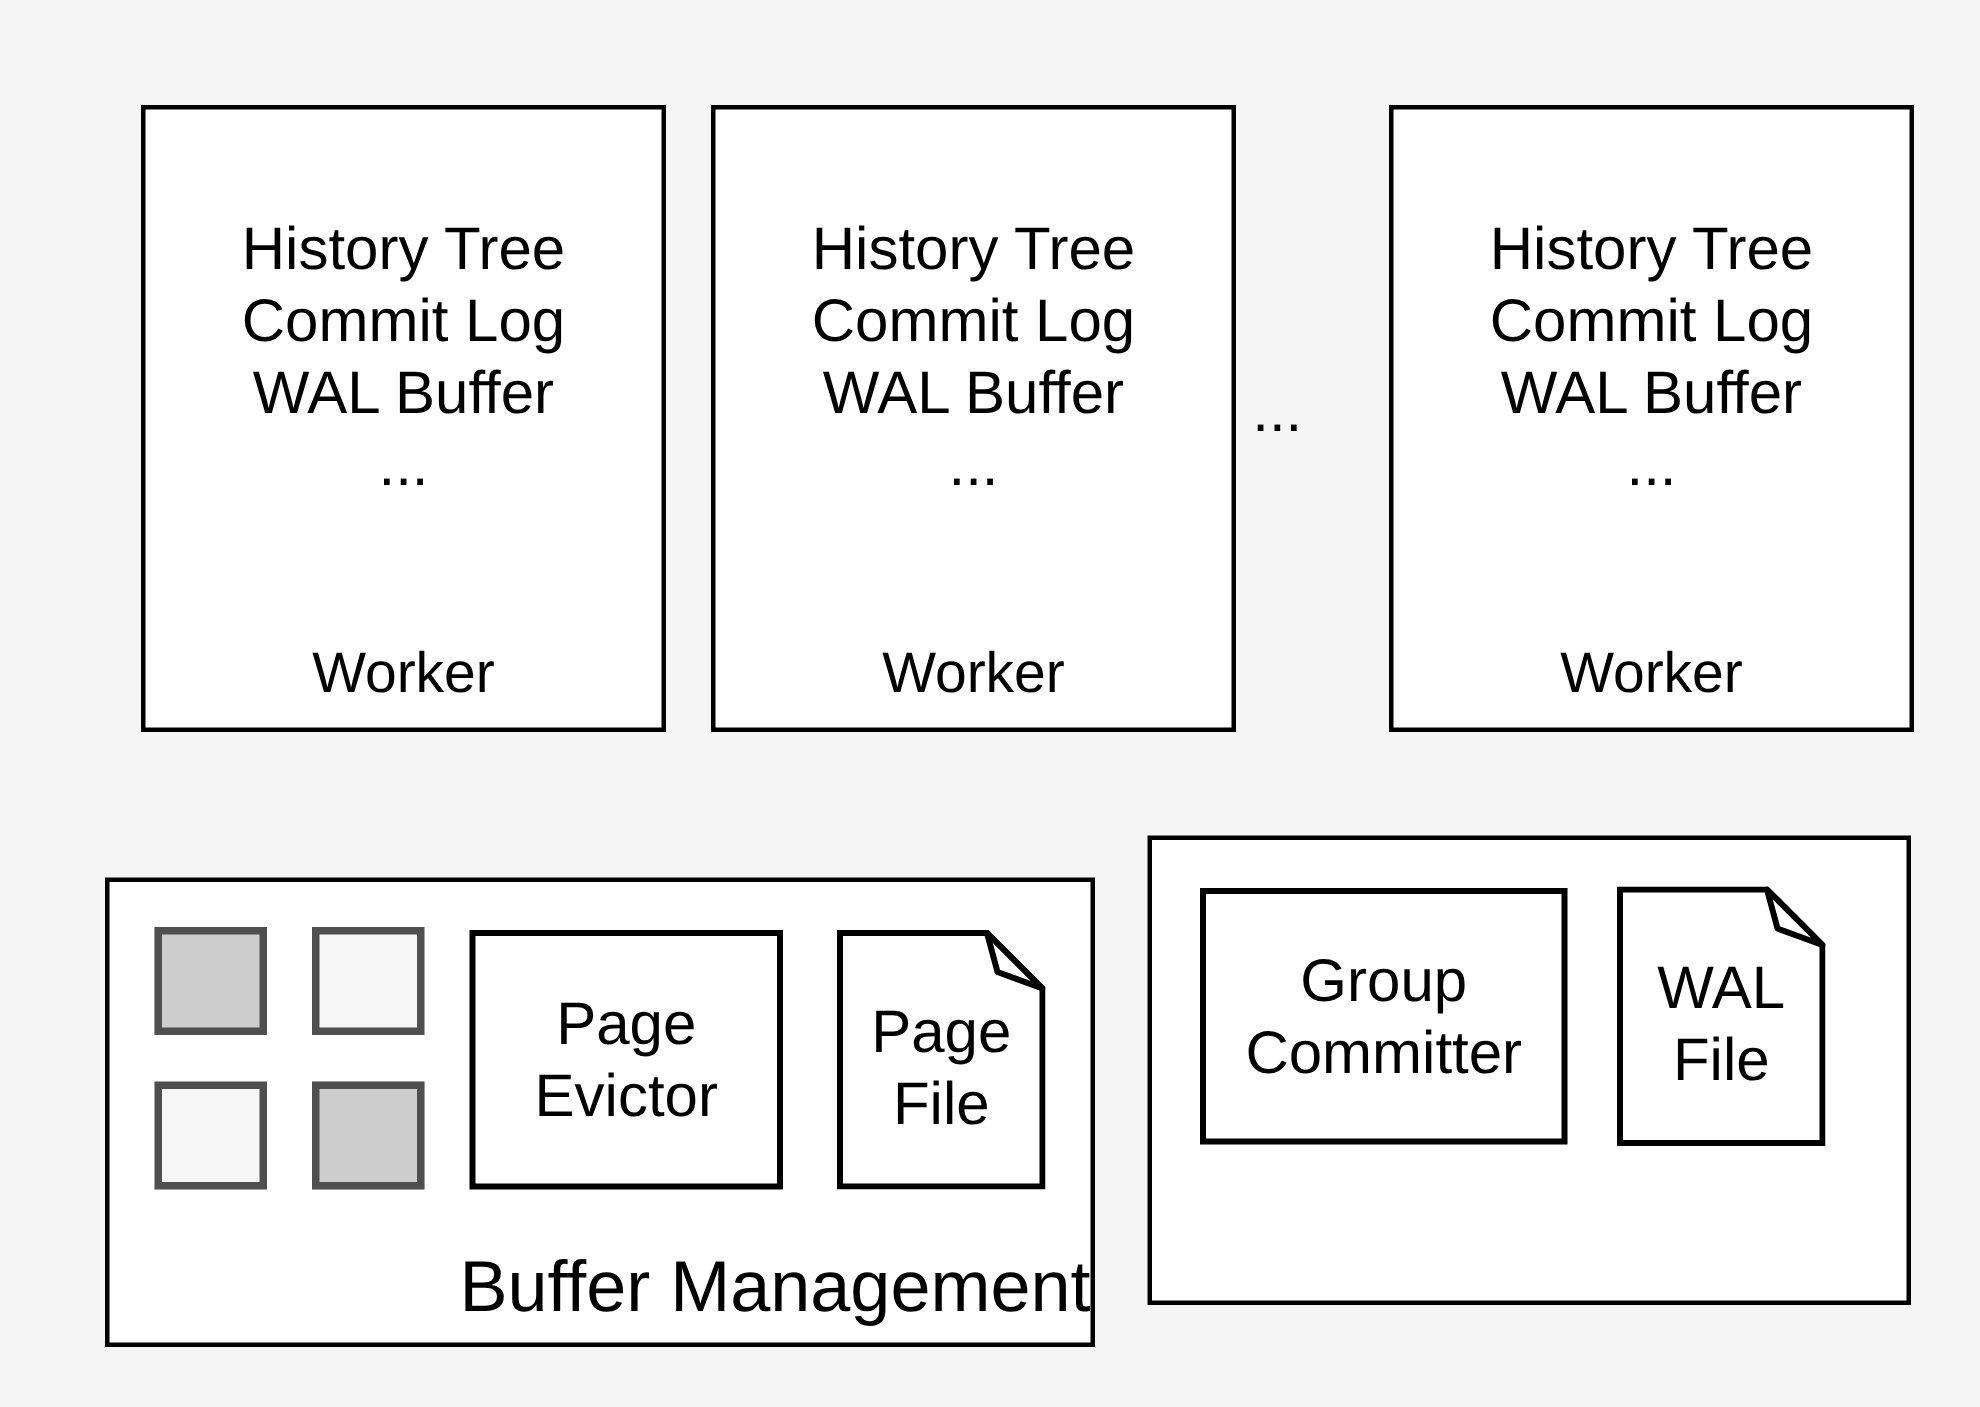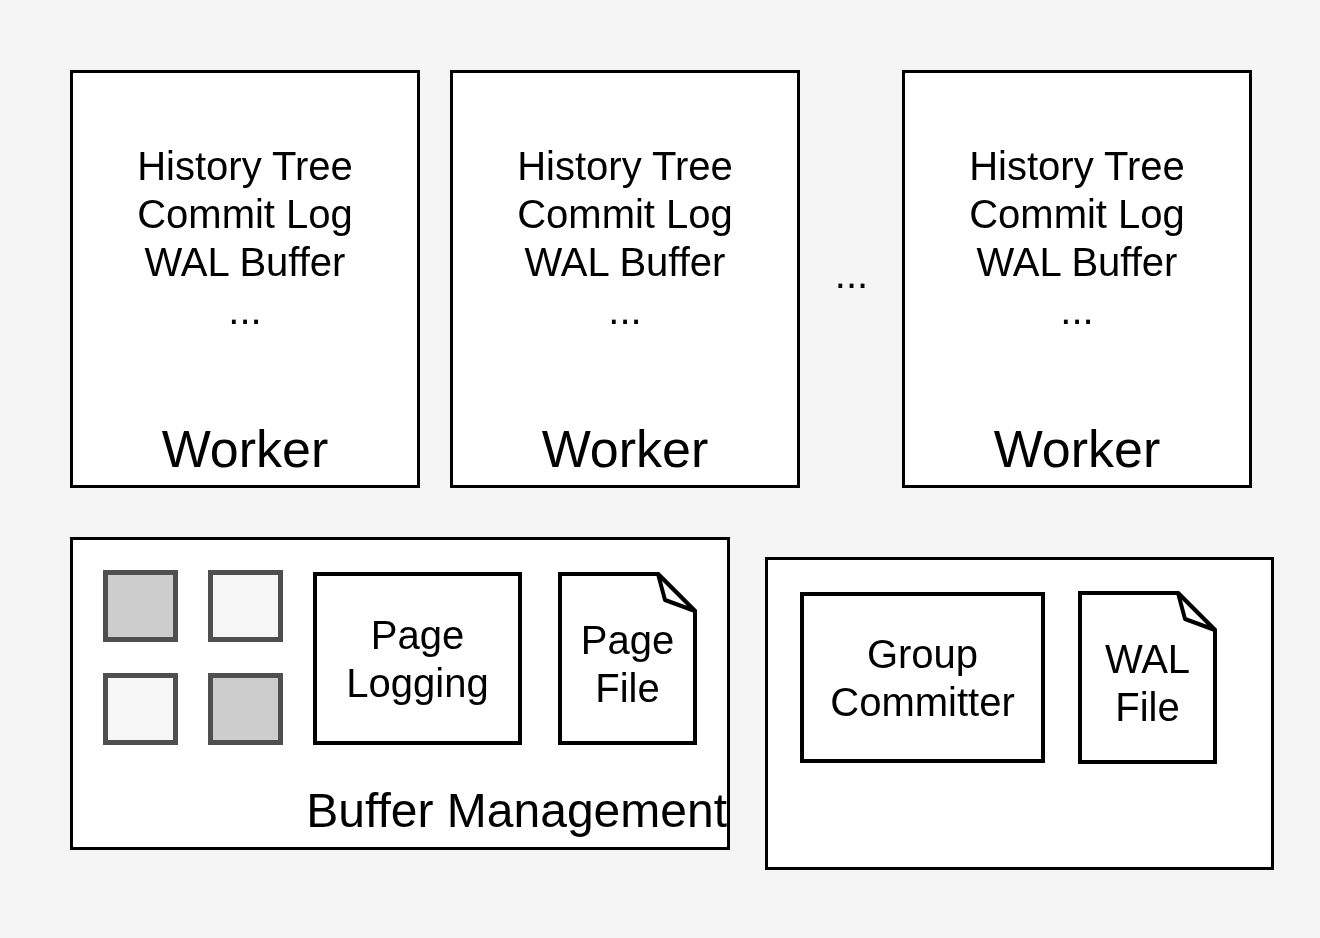--- a/index.html
+++ b/index.html
@@ -10,38 +10,38 @@
     color: #000;
     position: relative;
     overflow: hidden;
   }
   .panel, .worker {
     position: absolute;
     background: #fff;
     border: 3px solid #000;
     box-sizing: border-box;
   }
-  .worker { width: 350px; height: 418px; top: 70px; }
+  .worker { width: 350px; height: 418px; top: 70px; margin-left: 24px; }
   .worker-1 { left: 70px; }
   .worker-2 { left: 450px; }
   .worker-3 { left: 902px; }
   .worker-lines {
     position: absolute; left: 0; right: 0; top: 69px;
     text-align: center; font-size: 40px; line-height: 48px;
   }
   .worker-lines div { min-height: 48px; }
   .worker-title {
     position: absolute; left: 0; right: 0; bottom: 8px;
-    text-align: center; font-size: 52px; line-height: 56px;
+    text-align: center; font-size: 38px; line-height: 56px;
   }
   .workers-ellipsis {
     position: absolute; left: 801px; top: 250px; width: 101px;
     text-align: center; font-size: 40px; line-height: 48px;
   }
-  .panel-bm { left: 70px; top: 537px; width: 660px; height: 313px; }
+  .panel-bm { left: 70px; top: 585px; width: 660px; height: 313px; }
   .panel-log { left: 765px; top: 557px; width: 509px; height: 313px; }
   .panel-title {
     position: absolute; left: 0; right: 0; bottom: 8px;
     text-align: right; font-size: 48px; line-height: 56px;
   }
   .frame {
     position: absolute; width: 75px; height: 72px;
     border: 5px solid #4f4f4f; box-sizing: border-box;
   }
   .frame-used { background: #cdcdcd; }
@@ -107,21 +107,21 @@
 <div class="panel panel-bm">
   <div>
     <div class="frame frame-used frame-1"></div>
     <div class="frame frame-free frame-2"></div>
     <div class="frame frame-free frame-3"></div>
     <div class="frame frame-used frame-4"></div>
   </div>
 
   <div class="inner-box page-evictor">
     <span>Page</span>
-    <span>Logging</span>
+    <span>Evictor</span>
   </div>
 
   <div class="doc doc-page-file">
     <svg width="139" height="173" viewBox="0 0 139 173">
       <path d="M2 2 H100 L137 39 V171 H2 Z" fill="#ffffff" stroke="#000000" stroke-width="4" stroke-linejoin="miter"></path>
       <path d="M100 2 L107 28 L137 39 Z" fill="#ffffff" stroke="#000000" stroke-width="4" stroke-linejoin="round"></path>
     </svg>
     <div class="doc-text">
       <span>Page</span>
       <span>File</span>

